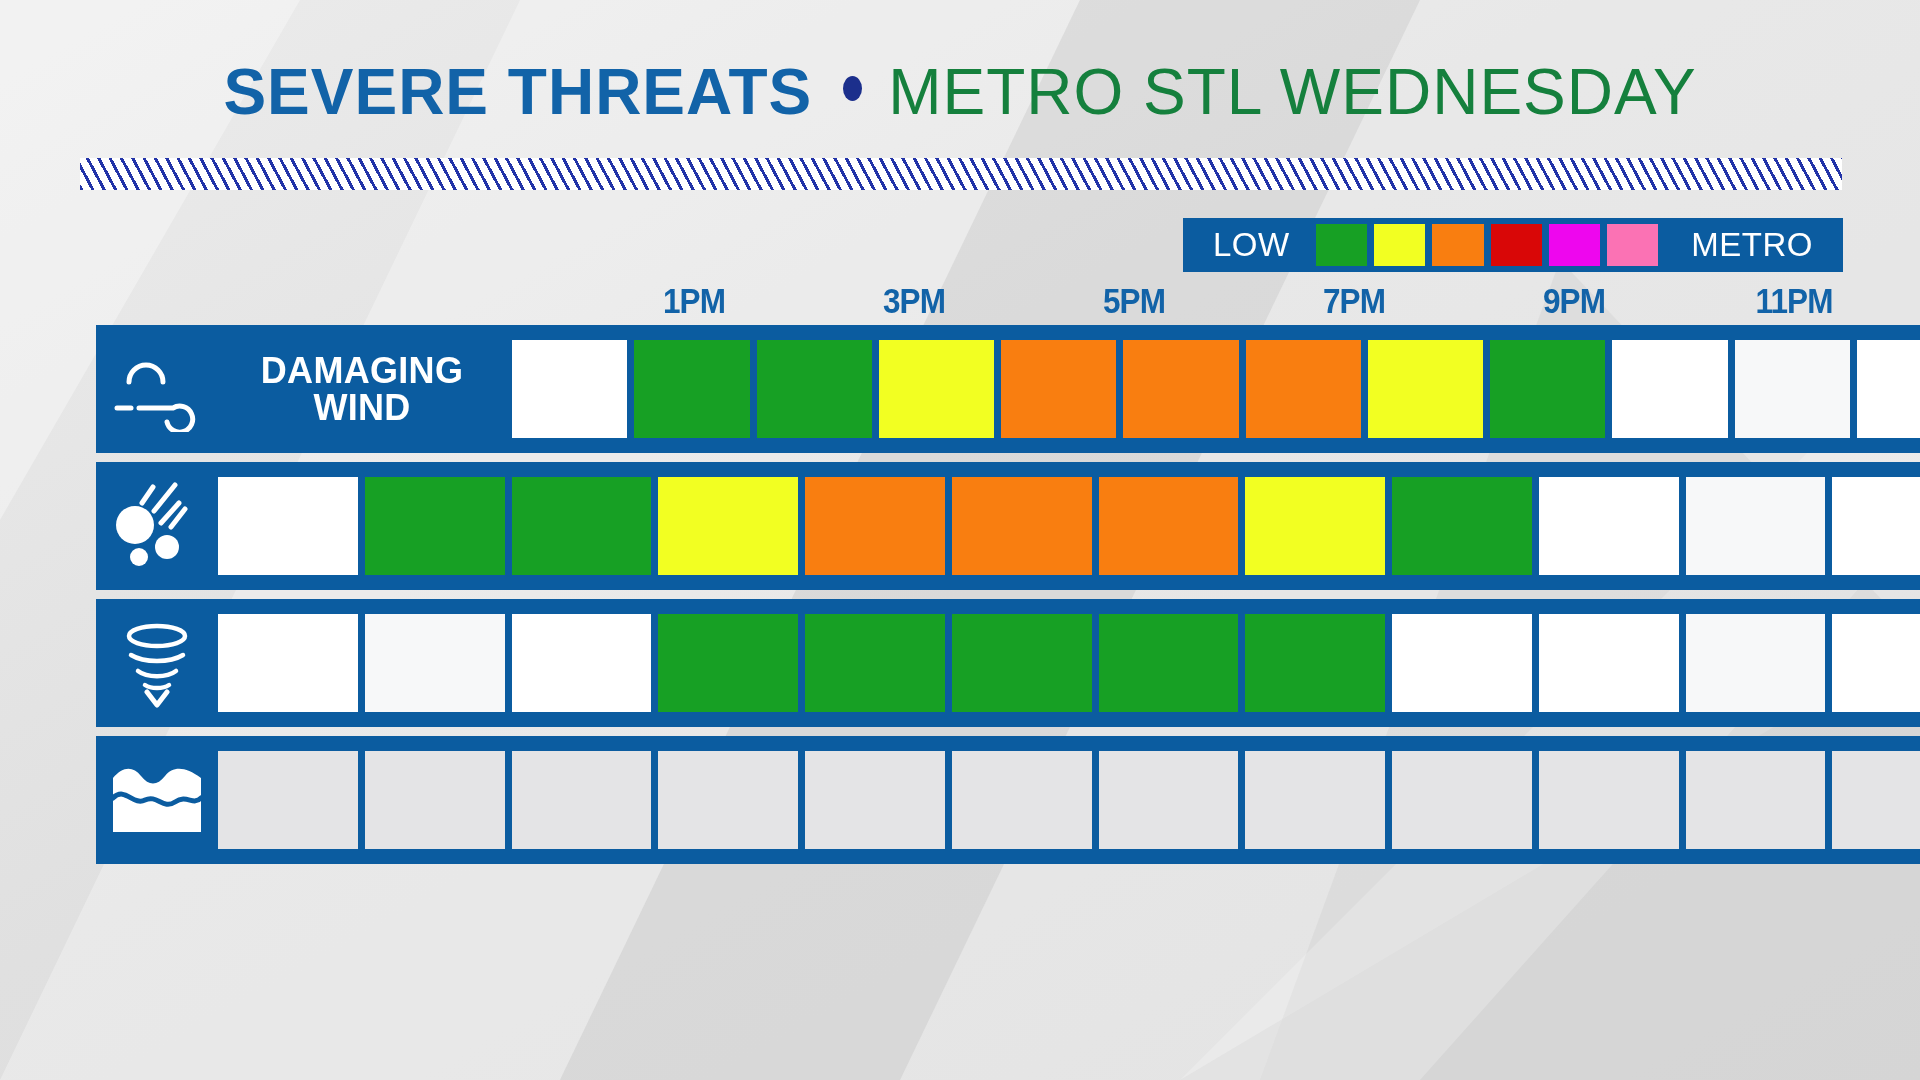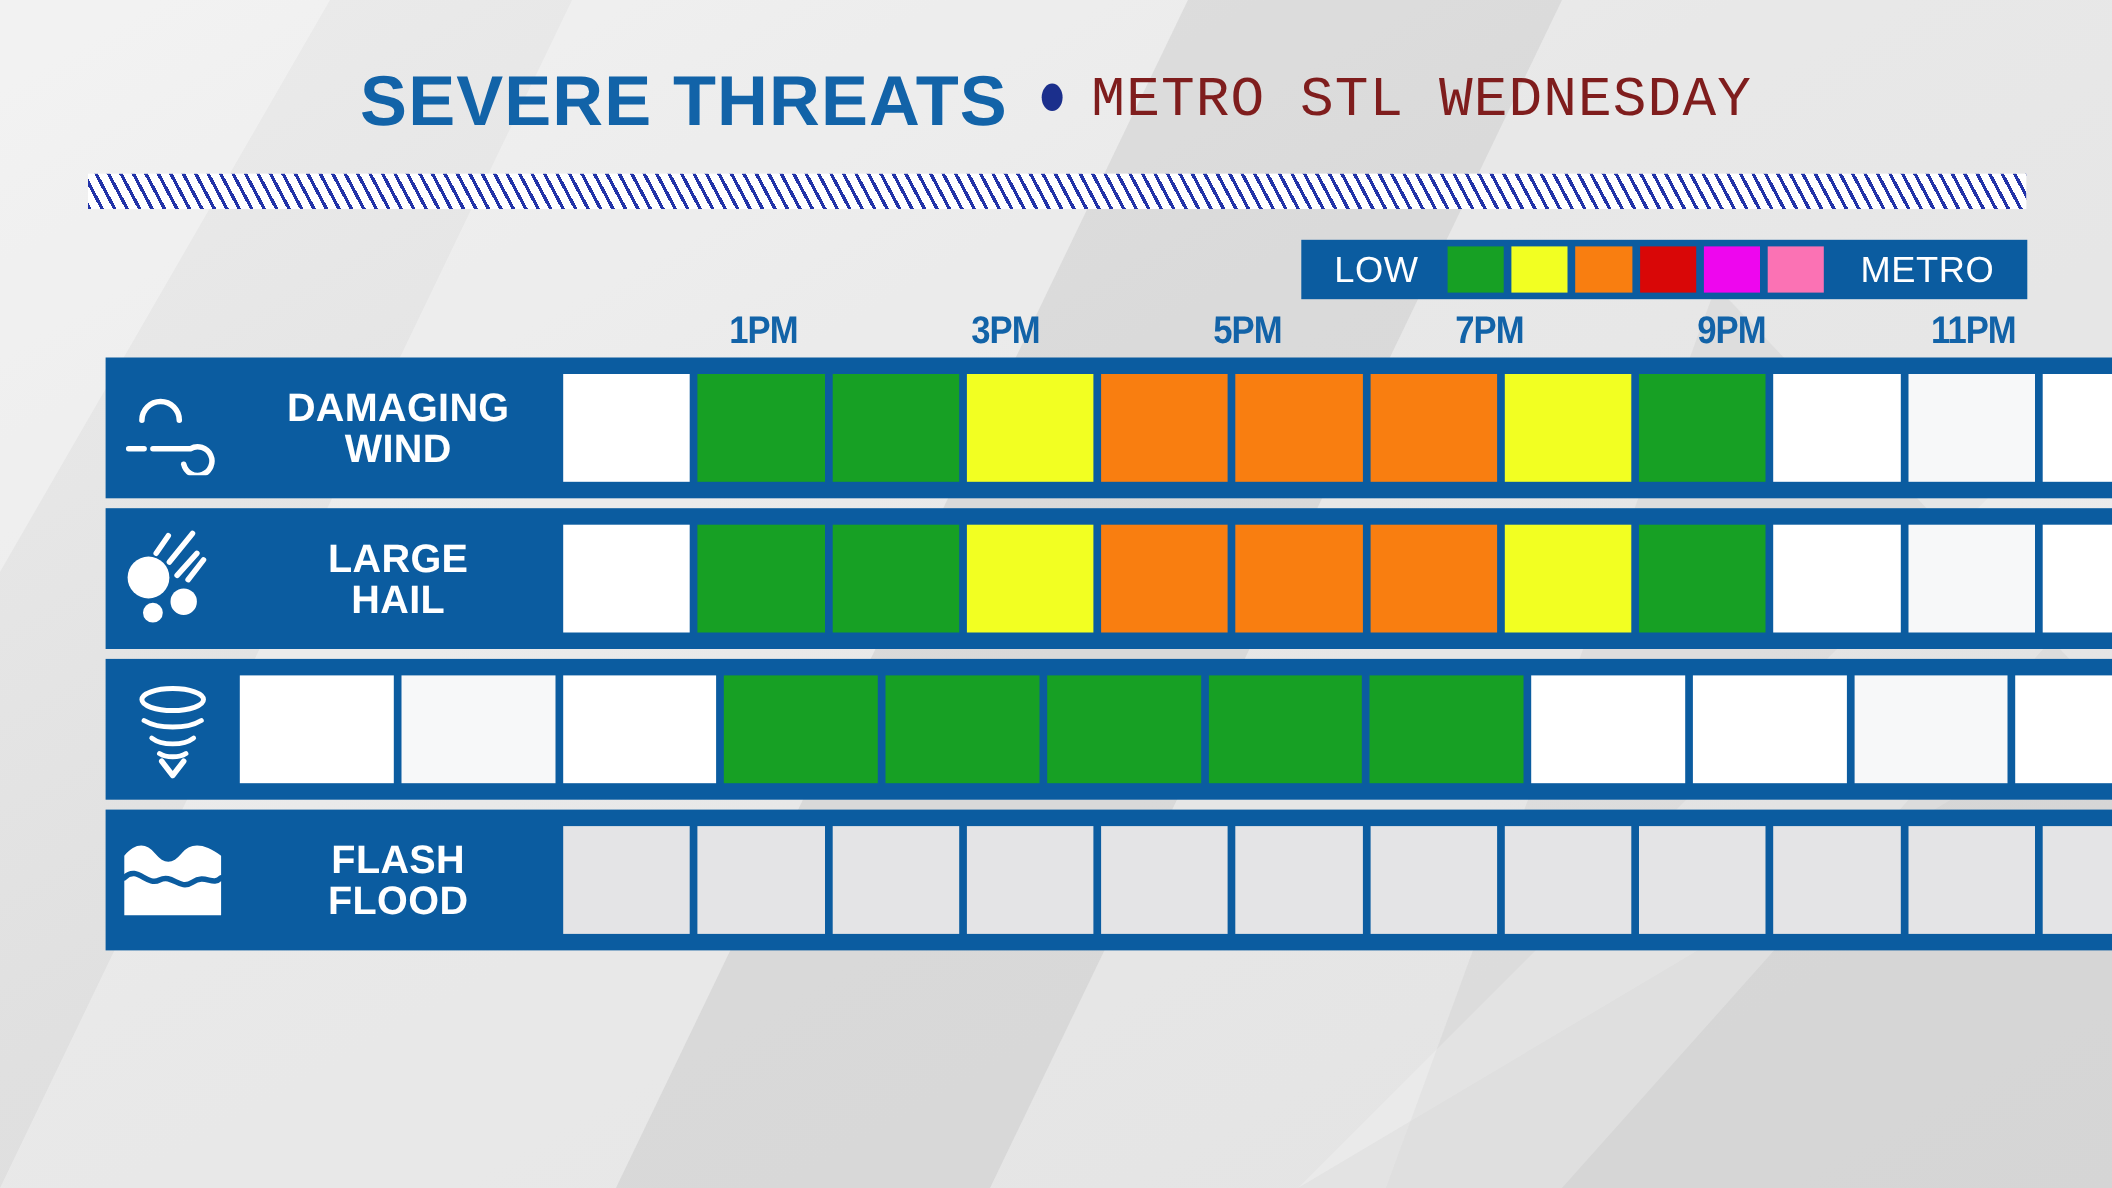--- a/index.html
+++ b/index.html
@@ -25,22 +25,22 @@
     letter-spacing:1px;
     font-stretch:condensed;
     vertical-align:middle;
   }
   .title-dot{
     display:inline-block;width:19px;height:25px;border-radius:50%;
     background:#1b2f8c;margin:0 22px 0 26px;vertical-align:middle;
     position:relative;top:-4px;
   }
   .title-light{
-    font-size:51px;font-weight:400;color:#7f1d1d;
-    letter-spacing:1px;vertical-align:middle;font-family:Liberation Mono, monospace;
+    font-size:64px;font-weight:400;color:#15803d;
+    letter-spacing:1px;vertical-align:middle;
   }
   #hatch-band{
     position:absolute;left:80px;top:158px;width:1762px;height:32px;
     background:
       repeating-linear-gradient(
         62deg,
         #2233a8 0px, #2233a8 3px,
         #ffffff 3px, #ffffff 10px
       );
     background-color:#ffffff;
@@ -183,26 +183,20 @@
         <svg width="96" height="90" viewBox="0 0 96 90">
           <line x1="33" y1="22" x2="44" y2="6" stroke="white" stroke-width="5" stroke-linecap="round"></line>
           <line x1="45" y1="30" x2="66" y2="4" stroke="white" stroke-width="5" stroke-linecap="round"></line>
           <line x1="52" y1="42" x2="70" y2="22" stroke="white" stroke-width="5" stroke-linecap="round"></line>
           <line x1="62" y1="46" x2="76" y2="28" stroke="white" stroke-width="5" stroke-linecap="round"></line>
           <circle cx="26" cy="44" r="19" fill="white"></circle>
           <circle cx="58" cy="66" r="12" fill="white"></circle>
           <circle cx="30" cy="76" r="9" fill="white"></circle>
         </svg>
       </div>
-      <div class="row-label">
-        <div>
-          <div>LARGE</div>
-          <div>HAIL</div>
-        </div>
-      </div>
       <div class="cells">
         <div class="cell" style="background: rgb(255, 255, 255);"></div>
         <div class="cell" style="background: rgb(23, 160, 36);"></div>
         <div class="cell" style="background: rgb(23, 160, 36);"></div>
         <div class="cell" style="background: rgb(242, 255, 34);"></div>
         <div class="cell" style="background: rgb(249, 126, 16);"></div>
         <div class="cell" style="background: rgb(249, 126, 16);"></div>
         <div class="cell" style="background: rgb(249, 126, 16);"></div>
         <div class="cell" style="background: rgb(242, 255, 34);"></div>
         <div class="cell" style="background: rgb(23, 160, 36);"></div>
@@ -236,26 +230,20 @@
         <div class="cell" style="background: rgb(255, 255, 255);"></div>
       </div>
     </div>
     <div class="threat-row">
       <div class="row-icon">
         <svg width="100" height="76" viewBox="0 0 100 76">
           <path d="M6 16 C16 4 26 4 34 14 C42 24 50 24 58 14 C66 4 78 4 94 16 L94 70 L6 70 Z" fill="white"></path>
           <path d="M6 36 C18 24 26 44 38 38 C50 32 56 48 68 40 C80 32 86 44 94 36" fill="none" stroke="#0b5ca0" stroke-width="5" stroke-linecap="round"></path>
         </svg>
       </div>
-      <div class="row-label">
-        <div>
-          <div>FLASH</div>
-          <div>FLOOD</div>
-        </div>
-      </div>
       <div class="cells">
         <div class="cell" style="background: rgb(228, 228, 230);"></div>
         <div class="cell" style="background: rgb(228, 228, 230);"></div>
         <div class="cell" style="background: rgb(228, 228, 230);"></div>
         <div class="cell" style="background: rgb(228, 228, 230);"></div>
         <div class="cell" style="background: rgb(228, 228, 230);"></div>
         <div class="cell" style="background: rgb(228, 228, 230);"></div>
         <div class="cell" style="background: rgb(228, 228, 230);"></div>
         <div class="cell" style="background: rgb(228, 228, 230);"></div>
         <div class="cell" style="background: rgb(228, 228, 230);"></div>

